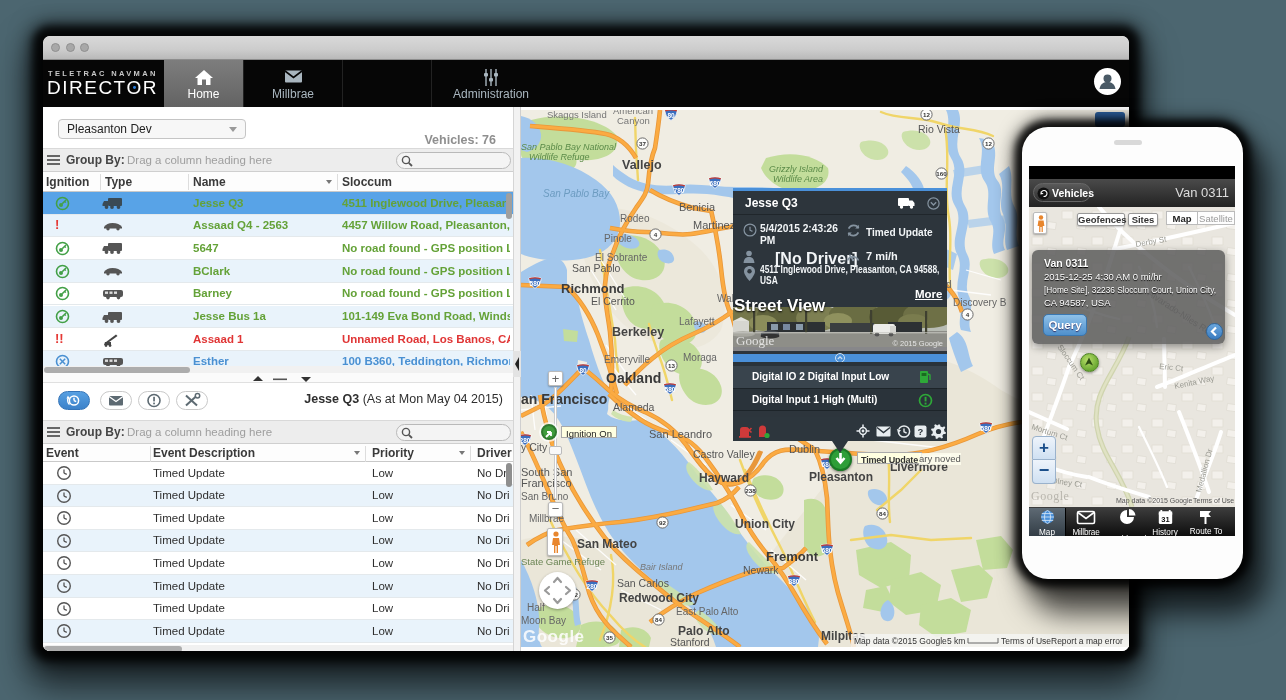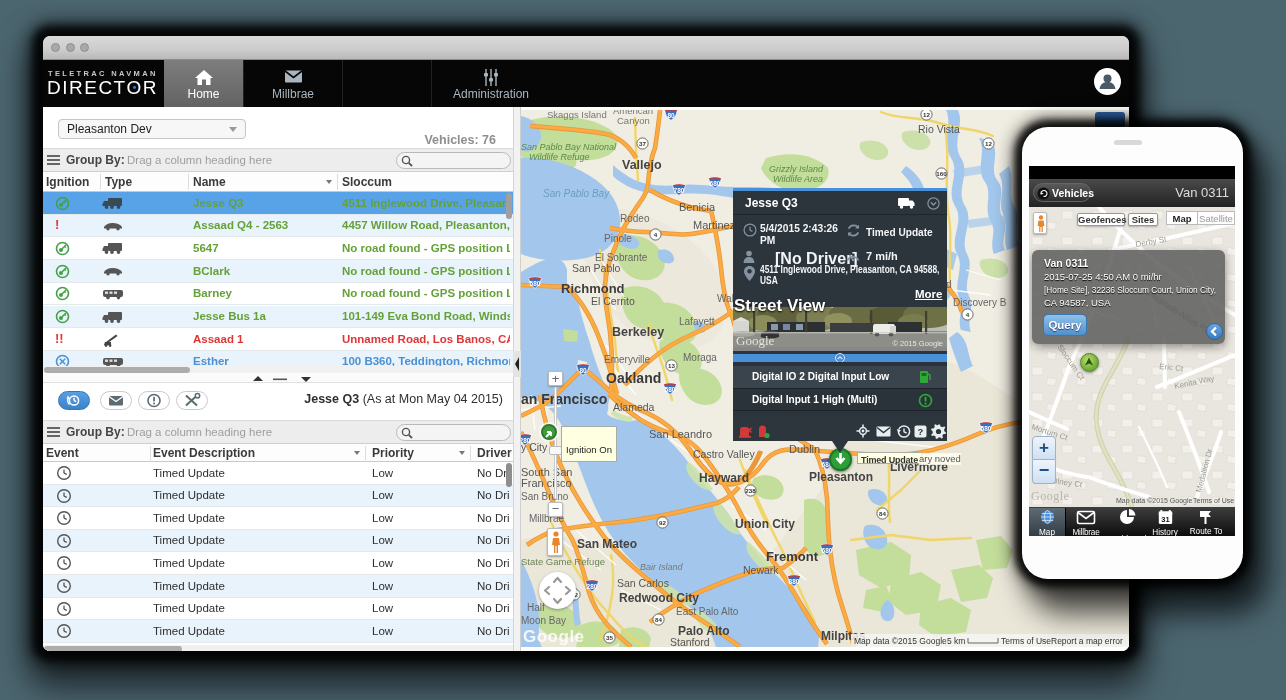--- a/index.html
+++ b/index.html
@@ -50,21 +50,21 @@
 
 #phone{position:absolute;left:1022px;top:127px;width:221px;height:452px;background:#fdfdfd;border-radius:26px;
  box-shadow:0 0 7px 7px rgba(0,0,0,0.85),0 0 16px 10px rgba(0,0,0,0.5),15px 25px 28px 10px rgba(0,0,0,0.68)}
 #speaker{position:absolute;left:92px;top:13px;width:28px;height:5px;border-radius:3px;background:#d9d9d9}
 #screen{position:absolute;left:7px;top:39px;width:206px;height:370px;background:#000;overflow:hidden}
 #papphdr{position:absolute;left:0;top:13px;width:206px;height:28px;background:linear-gradient(#4a4a4a,#232323)}
 #pnav{position:absolute;left:0;top:341px;width:206px;height:29px;background:linear-gradient(#3e3e3e,#0d0d0d);color:#fff}
 .pnavi{position:absolute;top:1px;text-align:center;color:#fff;font-size:10px}
 #ppopup{position:absolute;left:3px;top:43px;width:193px;height:94px;background:rgba(92,92,92,0.85);border-radius:6px;color:#fff;
  box-shadow:0 3px 8px rgba(0,0,0,0.4)}
-.tooltip{position:absolute;background:#ffffe1;border:1px solid #aaa;color:#222;font-size:10px;padding:17px 4px;white-space:nowrap}
+.tooltip{position:absolute;background:#ffffe1;border:1px solid #aaa;color:#222;font-size:10px;padding:1px 4px;white-space:nowrap}
 </style></head><body>
 <div id="page">
 
 <div id="browser">
  <div id="titlebar">
   <div class="tl" style="left:8px"></div>
         <div class="tl" style="left:22.5px"></div>
         <div class="tl" style="left:37px"></div>
  </div>
  <div id="nav">
@@ -1017,21 +1017,21 @@
             </svg>
    </div>
    
    <div style="position:absolute;left:48px;top:6px;width:48px;height:13px;background:#fff;border:1px solid #999;border-radius:2px;font-size:9.5px;font-weight:bold;color:#333;text-align:center;line-height:12px;box-shadow:0 1px 2px rgba(0,0,0,0.25)">Geofences</div>
    <div style="position:absolute;left:99px;top:6px;width:30px;height:13px;background:#fff;border:1px solid #999;border-radius:2px;font-size:9.5px;font-weight:bold;color:#333;text-align:center;line-height:12px;box-shadow:0 1px 2px rgba(0,0,0,0.25)">Sites</div>
    <div style="position:absolute;left:137px;top:4px;width:32px;height:14px;background:#fff;border:1px solid #bbb;font-size:9.5px;font-weight:bold;color:#222;text-align:center;line-height:13px">Map</div>
    <div style="position:absolute;left:169px;top:4px;width:37px;height:14px;background:#fdfdfd;border:1px solid #bbb;border-left:none;font-size:9.5px;color:#999;text-align:center;line-height:13px">Satellite</div>
    
    <div id="ppopup">
      <div style="position:absolute;left:12px;top:7px;font-size:10.5px;font-weight:bold;text-shadow:0 1px 1px #000">Van 0311</div>
-     <div style="position:absolute;left:12px;top:21px;font-size:9.5px;white-space:nowrap;text-shadow:0 1px 1px #000">2015-07-25 4:50 AM 0 mi/hr</div>
+     <div style="position:absolute;left:12px;top:21px;font-size:9.5px;white-space:nowrap;text-shadow:0 1px 1px #000">2015-12-25 4:30 AM 0 mi/hr</div>
      <div style="position:absolute;left:12px;top:35px;font-size:9px;white-space:nowrap;transform:scaleX(0.92);transform-origin:left top;text-shadow:0 1px 1px #000">[Home Site], 32236 Sloccum Court, Union City,</div>
      <div style="position:absolute;left:12px;top:47px;font-size:9.5px;white-space:nowrap;text-shadow:0 1px 1px #000">CA 94587, USA</div>
      <div style="position:absolute;left:11px;top:64px;width:44px;height:22px;border-radius:5px;background:linear-gradient(#8fc1e9,#4f90cc);border:1px solid #3a77b0;color:#fff;font-size:11.5px;font-weight:bold;text-align:center;line-height:21px;text-shadow:0 1px 1px #336">Query</div>
      <div style="position:absolute;left:174px;top:73px;width:17px;height:17px;border-radius:50%;background:linear-gradient(#6aa6dd,#3a7cc0);border:1px solid #2d669e">
        <svg width="15" height="15" viewBox="0 0 15 15">
                 <path d="M9 3.5 L5 7.5 L9 11.5" stroke="#fff" stroke-width="2.2" fill="none"></path>
               </svg>
      </div>
    </div>
    

